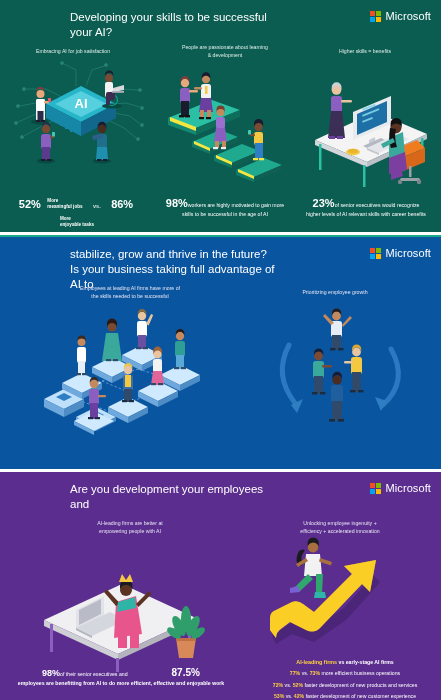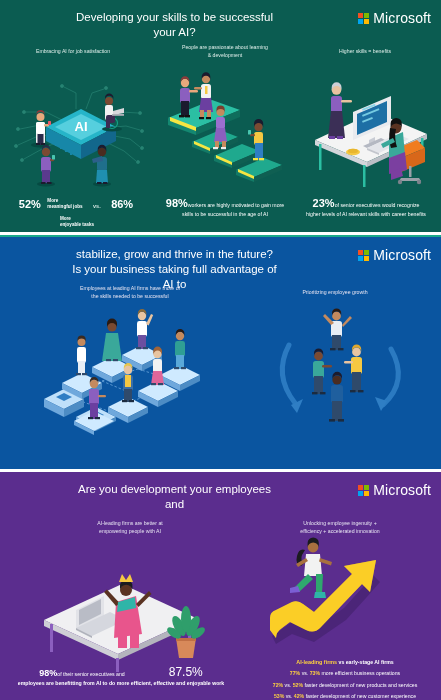--- a/index.html
+++ b/index.html
@@ -12,25 +12,25 @@
   .panel-teal   { height:232px; background:#0b5c51; }
   .panel-blue   { height:232px; background:#0a55a0; }
   .panel-purple { height:236px; background:#5b2d8e; }
   .divider { width:441px; height:3px; background:#ffffff; }
   .divider-thin { width:441px; height:2px; background:#1aa88a; }
 
   .ms-logo { position:absolute; top:10px; right:10px; display:flex; align-items:center; gap:4px; }
   .ms-squares { width:11px; height:11px; display:grid; grid-template-columns:5px 5px; grid-template-rows:5px 5px; gap:1px; }
   .ms-squares i { display:block; }
   .sq-r{background:#f25022;} .sq-g{background:#7fba00;} .sq-b{background:#00a4ef;} .sq-y{background:#ffb900;}
-  .ms-word { color:#ffffff; font-size:14px; letter-spacing:.1px; }
+  .ms-word { color:#ffffff; font-size:11px; letter-spacing:.1px; }
 
   .panel-title {
     position:absolute; top:10px; left:0; width:349px;
-    text-align:center; color:#ffffff;
+    color:#ffffff;
     font-size:11.5px; line-height:15px; font-weight:400;
     padding:0 70px;
   }
 
   .col-sub {
     position:absolute; text-align:center; color:#dfeeea;
     font-size:5.2px; line-height:7.5px; font-weight:400;
   }
   .panel-blue .col-sub, .panel-purple .col-sub { color:#e7e4f2; }
 
@@ -73,21 +73,21 @@
 
   <div class="col-sub" style="left:8px;top:48px;width:130px;">Embracing AI for job satisfaction</div>
 
   <div class="col-sub" style="left:155px;top:44px;width:140px;">
     <div>People are passionate about learning</div>
     <div>&amp; development</div>
   </div>
 
   <div class="col-sub" style="left:300px;top:48px;width:130px;">Higher skills = benefits</div>
 
-  <div class="art" style="left:6px;top:67px;">
+  <div class="art" style="left:6px;top:44px;">
     <svg width="140" height="125" viewBox="0 0 140 125">
 
       <g stroke="#2c8a79" stroke-width="0.7" fill="none" opacity="0.85">
         <path d="M60 55 L40 45 L20 45"></path>
           <circle cx="18" cy="45" r="1.6" fill="#2c8a79"></circle>
         <path d="M58 60 L34 58 L14 62"></path>
           <circle cx="12" cy="62" r="1.6" fill="#2c8a79"></circle>
         <path d="M57 66 L30 70 L12 78"></path>
           <circle cx="10" cy="79" r="1.6" fill="#2c8a79"></circle>
         <path d="M58 72 L36 82 L18 92"></path>
@@ -633,21 +633,21 @@
       </g>
     </svg>
   </div>
 
   <div class="stat" style="left:2px;top:660px;width:235px;position:absolute;">
   </div>
 </div>
 
 <div style="position:absolute;left:2px;top:662px;width:238px;text-align:center;color:#fff;">
   <div>
-    <span style="font-size:9px;font-weight:700;">98%</span><span style="font-size:5.2px;">of their senior executives and</span><span style="font-size:12px;font-weight:400;margin-left:44px;">87.5%</span>
+    <span style="font-size:9px;font-weight:700;">98%</span><span style="font-size:5.2px;">of their senior executives and</span><span style="font-size:10px;font-weight:700;margin-left:44px;">87.5%</span>
   </div>
   <div style="font-size:5.2px;line-height:7px;font-weight:700;">employees are benefitting from AI to do more efficient, effective and enjoyable work</div>
 </div>
 
 <div class="purple-stats" style="left:250px;top:655px;width:190px;">
   <div>
     <span class="hl">AI-leading firms</span><span class="wt" style="font-weight:700;"> vs early-stage AI firms</span>
   </div>
   <div>
     <span class="yl">77%</span><span class="wt"> vs. </span><span class="yl">73%</span><span class="wt"> more efficient business operations</span>

